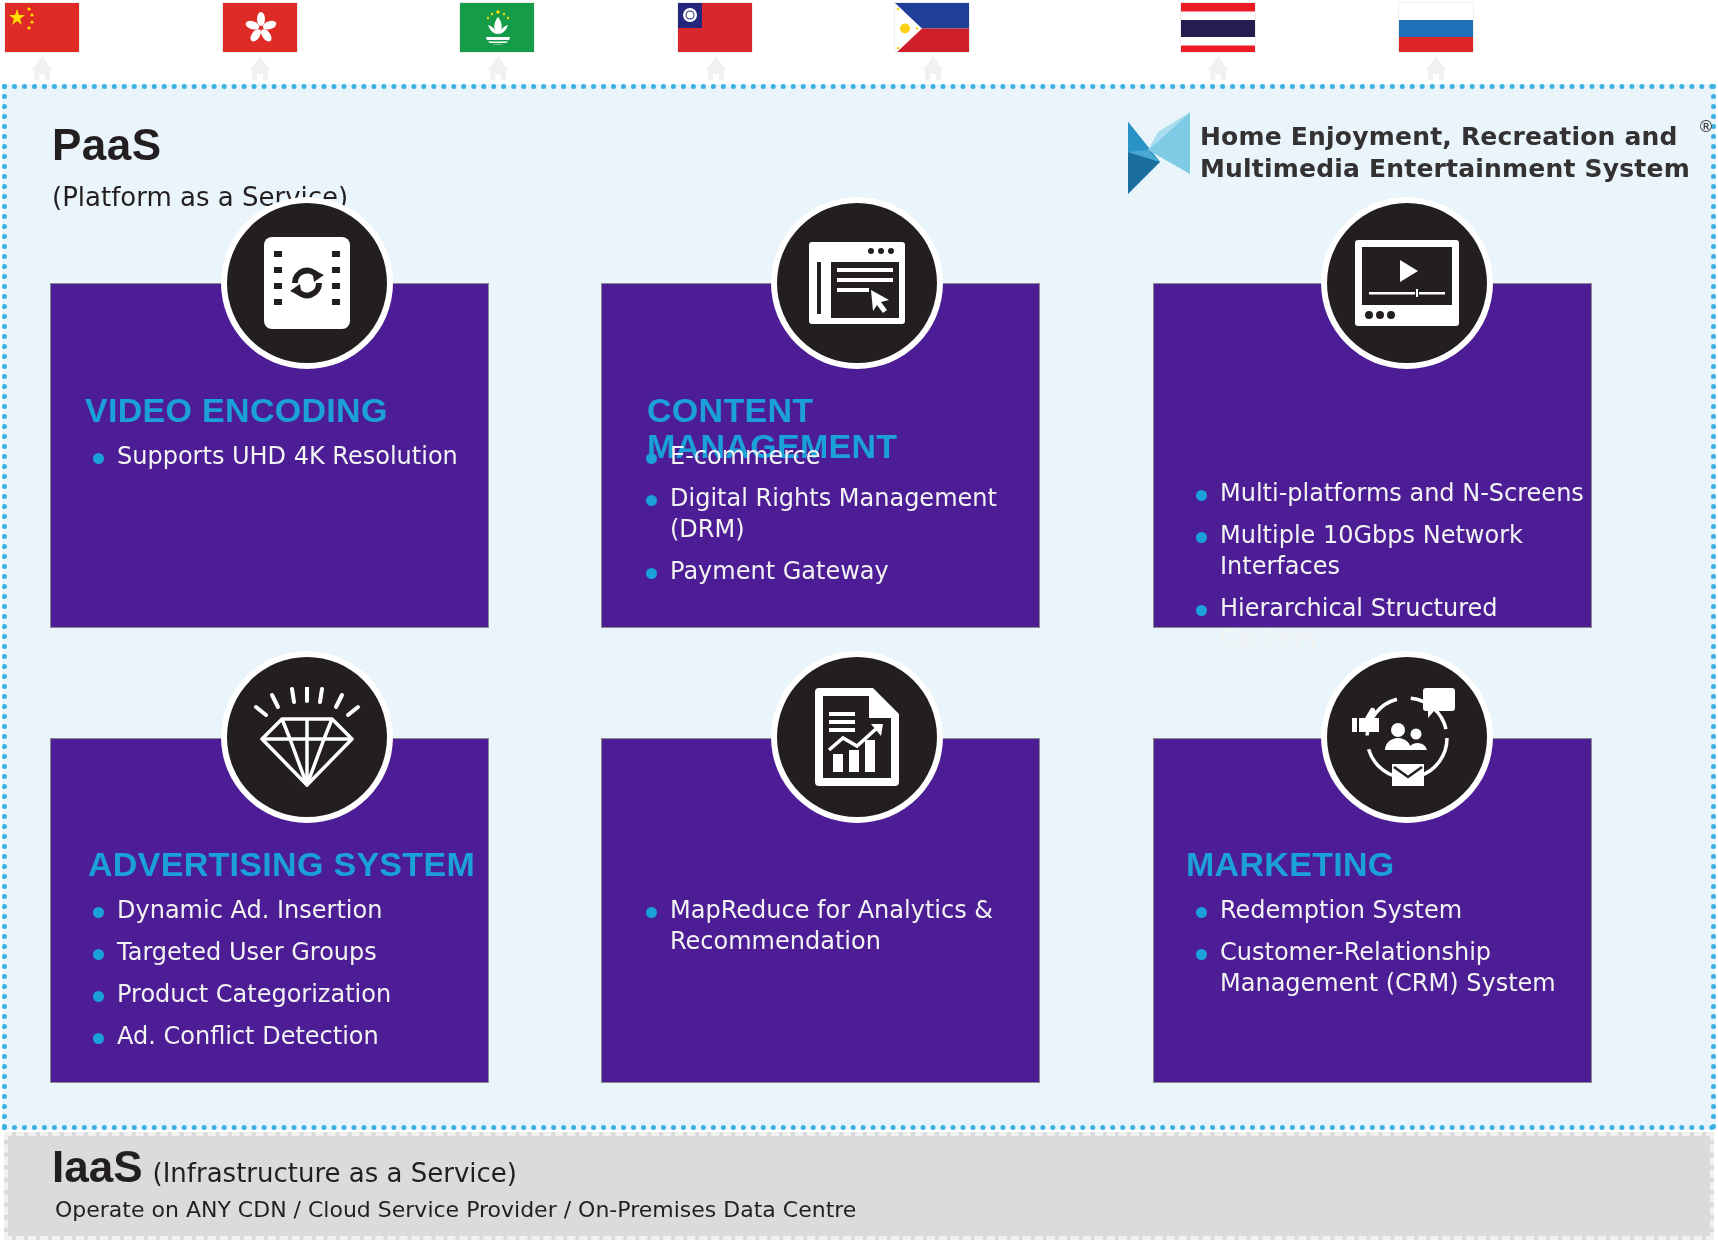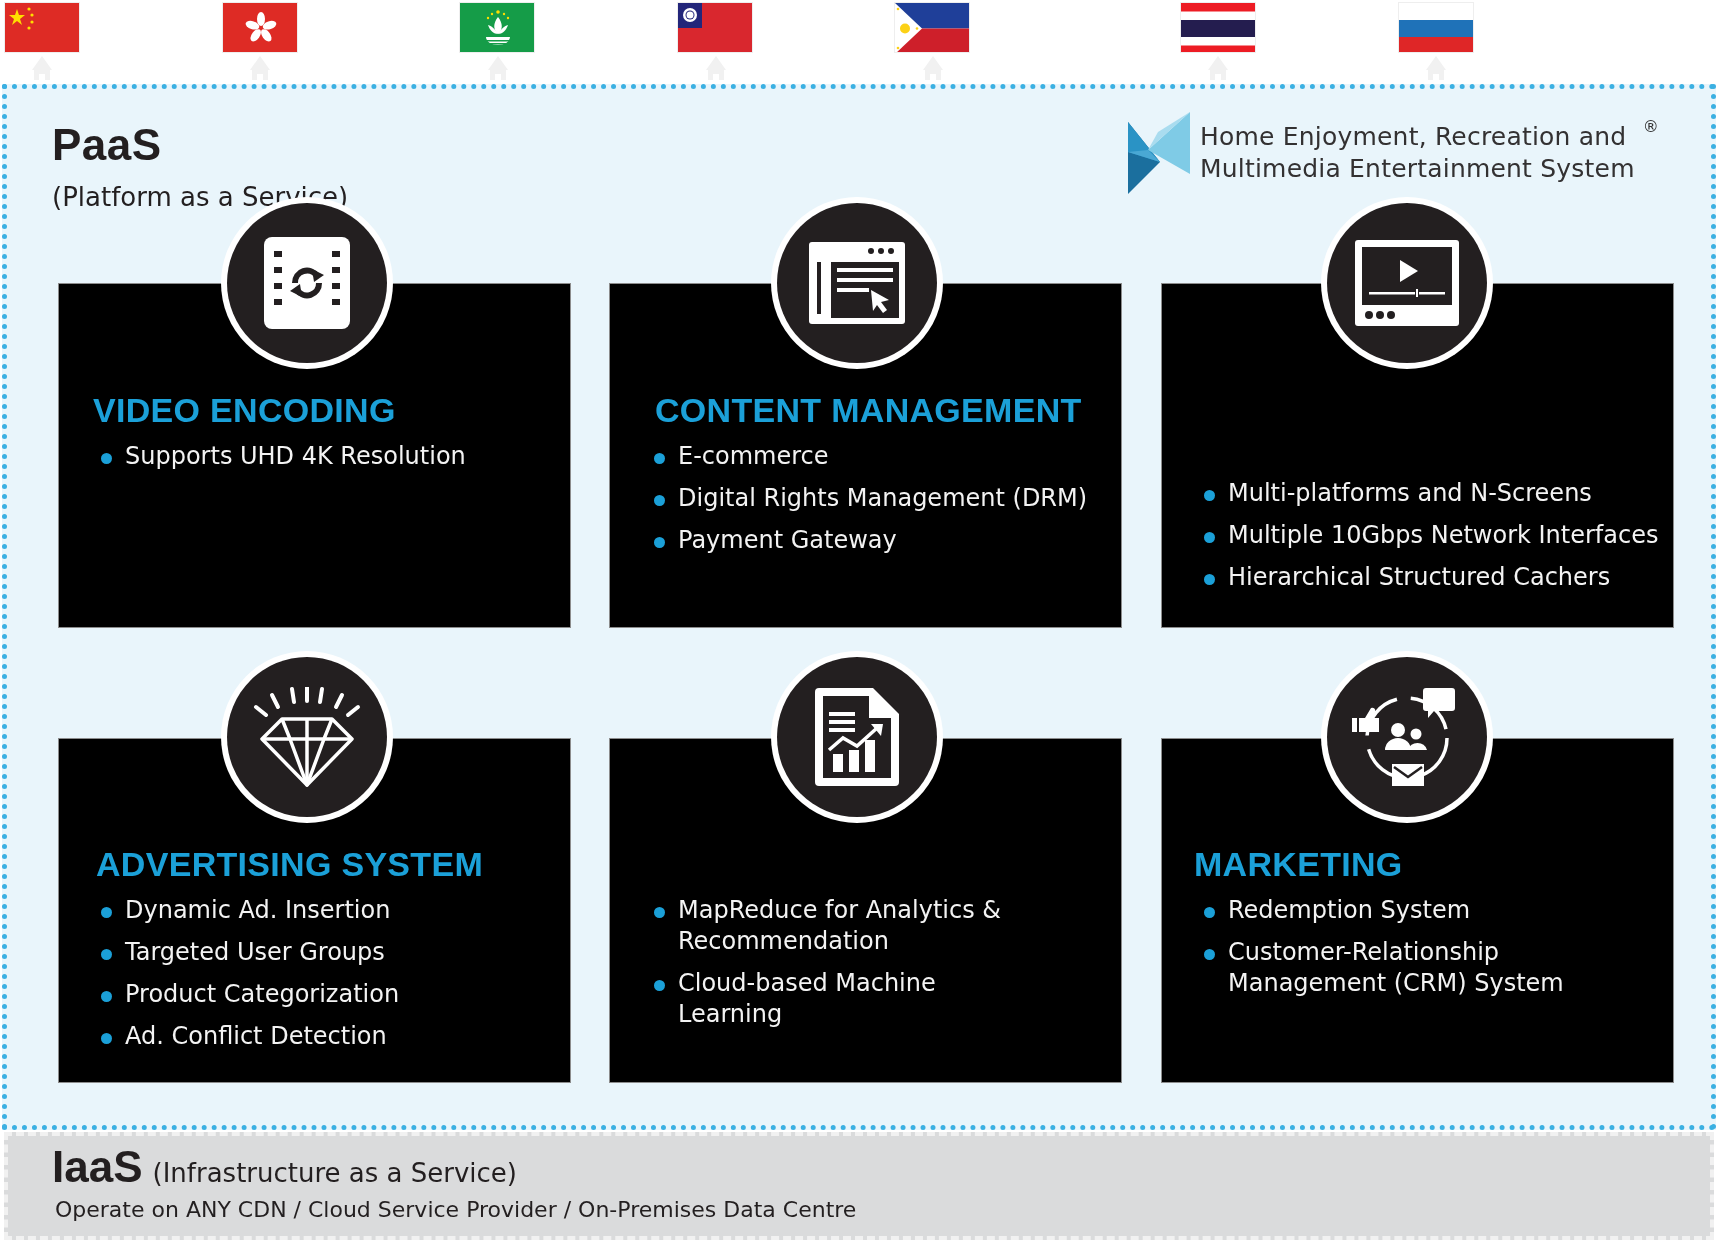--- a/index.html
+++ b/index.html
@@ -16,25 +16,25 @@
 
   
   .paas { position: absolute; left: 2px; top: 84px; width: 1714px; height: 1046px; background: #e9f5fb;
     border: 5px dotted #3bb0e2; }
   .paas-title { position: absolute; left: 52px; top: 120px; display: flex; align-items: baseline; gap: 12px; flex-direction: column; }
   .paas-title .big { font-family: "Liberation Sans", sans-serif; font-weight: 700; font-size: 44px; letter-spacing: 0.5px; color: #231f20; }
   .paas-title .small { font-family: "DejaVu Sans", sans-serif; font-size: 26px; color: #231f20; }
 
   .brand { position: absolute; left: 1128px; top: 112px; display: flex; align-items: center; gap: 10px; }
   .brand .logo { width: 62px; height: 82px; }
-  .brand .txt { font-family: "DejaVu Sans", sans-serif; font-weight: 400; font-size: 25px; line-height: 32px; color: #333132; letter-spacing: 0.2px; }
+  .brand .txt { font-family: "DejaVu Sans", sans-serif; font-weight: 700; font-size: 25px; line-height: 32px; color: #333132; letter-spacing: 0.2px; }
   .brand .reg { position: absolute; right: -24px; top: -4px; font-size: 16px; font-weight: 400; color: #333; }
 
   
-  .card { position: absolute; width: 513px; height: 345px; background: #000000; border: 1px solid #8c8c8c; margin-left: 8px; }
+  .card { position: absolute; width: 439px; height: 345px; background: #4c1d95; border: 1px solid #8c8c8c; }
   .badge { position: absolute; width: 172px; height: 172px; border-radius: 50%; background: #fff; }
   .badge .inner { position: absolute; left: 6px; top: 6px; width: 160px; height: 160px; border-radius: 50%; background: #231f20;
     display: flex; align-items: center; justify-content: center; }
   .card h2 { position: absolute; left: 34px; font-family: "Liberation Sans", sans-serif; font-weight: 700; font-size: 34px;
     line-height: 36px; color: #1ba0d8; letter-spacing: 0.3px; }
   .card ul { position: absolute; left: 42px; list-style: none; }
   .card li { position: relative; padding-left: 24px; font-family: "DejaVu Sans", sans-serif; font-size: 24px; line-height: 31px;
     color: #f3f3f3; margin-bottom: 11px; }
   .card li::before { content: ""; position: absolute; left: 0; top: 12px; width: 11px; height: 11px; border-radius: 50%; background: #1ba0d8; }
 
@@ -283,21 +283,20 @@
         <polyline points="30,32 38,52 55,98 72,52 80,32"></polyline>
         <line x1="55" y1="32" x2="55" y2="98"></line>
       </g>
     </svg>
   </div>
 </div>
 
 <div class="card" style="left:601px; top:738px;">
   <ul style="top:156px; left:44px; width:390px;">
     <li>MapReduce for Analytics &amp; Recommendation</li>
-    <li>Cloud-based Machine Learning</li>
   </ul>
 </div>
 <div class="badge" style="left:771px; top:651px;">
   <div class="inner">
     <svg width="84" height="98" viewBox="0 0 84 98">
       <path d="M4 0 H58 L84 26 V94 A4 4 0 0 1 80 98 H4 A4 4 0 0 1 0 94 V4 A4 4 0 0 1 4 0Z" fill="#fff"></path>
       <path d="M8 8 H54 V30 H76 V90 H8Z" fill="#231f20"></path>
       <g fill="#fff">
           <rect x="14" y="24" width="26" height="4"></rect>
           <rect x="14" y="32" width="26" height="4"></rect>

